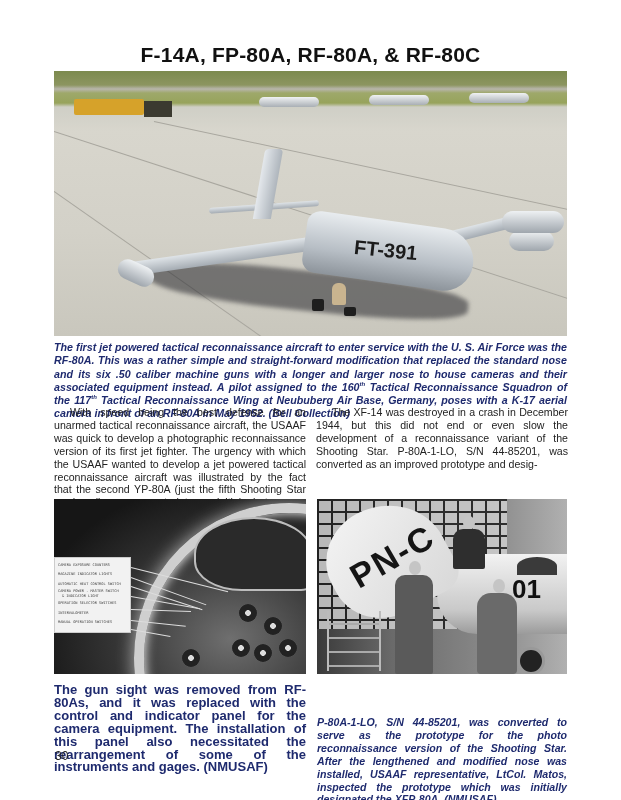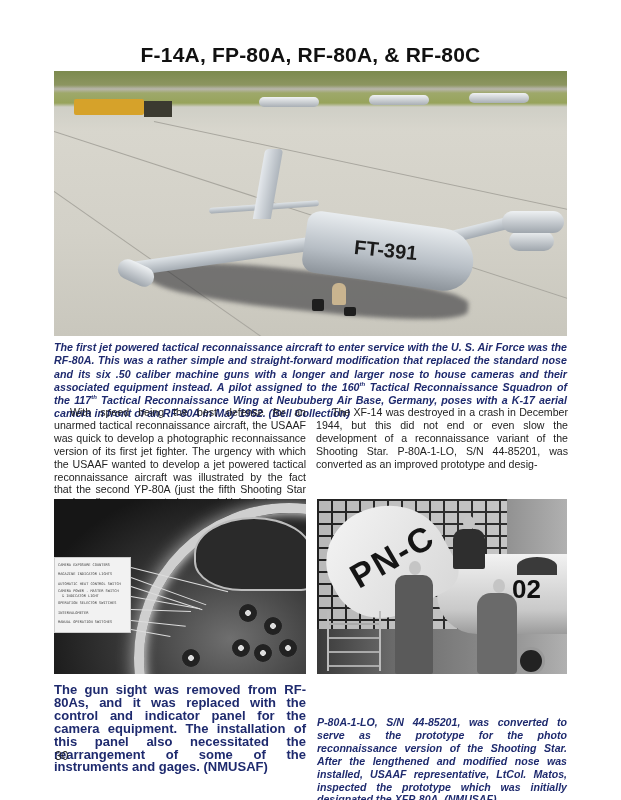--- a/index.html
+++ b/index.html
@@ -114,21 +114,21 @@
     <div>OPERATION SELECTOR SWITCHES</div>
     <div>INTERVALOMETER</div>
     <div>MANUAL OPERATION SWITCHES</div>
   </div>
 </div>
 
 <div class="photo-hangar">
   <div class="window-grid"></div>
   <div class="fuselage"></div>
   <div style="position:absolute;left:200px;top:58px;width:40px;height:18px;background:#3a3a3a;border-radius:50% 50% 0 0;"></div>
-  <div style="position:absolute;left:195px;top:75px;font-weight:bold;font-size:26px;color:#111;">02</div>
+  <div style="position:absolute;left:195px;top:75px;font-weight:bold;font-size:26px;color:#111;">01</div>
   <div class="hangar-nose"></div>
   <div class="pn-text">PN-C</div>
   <div class="ladder"></div>
   <div class="head" style="left:146px;top:17px;"></div>
   <div class="person" style="left:136px;top:30px;width:32px;height:40px;background:#2e2e2e;"></div>
   <div class="head" style="left:92px;top:62px;"></div>
   <div class="person" style="left:78px;top:76px;width:38px;height:99px;background:#5a5a5a;"></div>
   <div class="head" style="left:176px;top:80px;"></div>
   <div class="person" style="left:160px;top:94px;width:40px;height:81px;background:#6a6a6a;border-radius:14px 14px 4px 4px;"></div>
   <div style="position:absolute;left:200px;top:148px;width:22px;height:22px;border-radius:50%;background:#222;border:3px solid #999;"></div>

